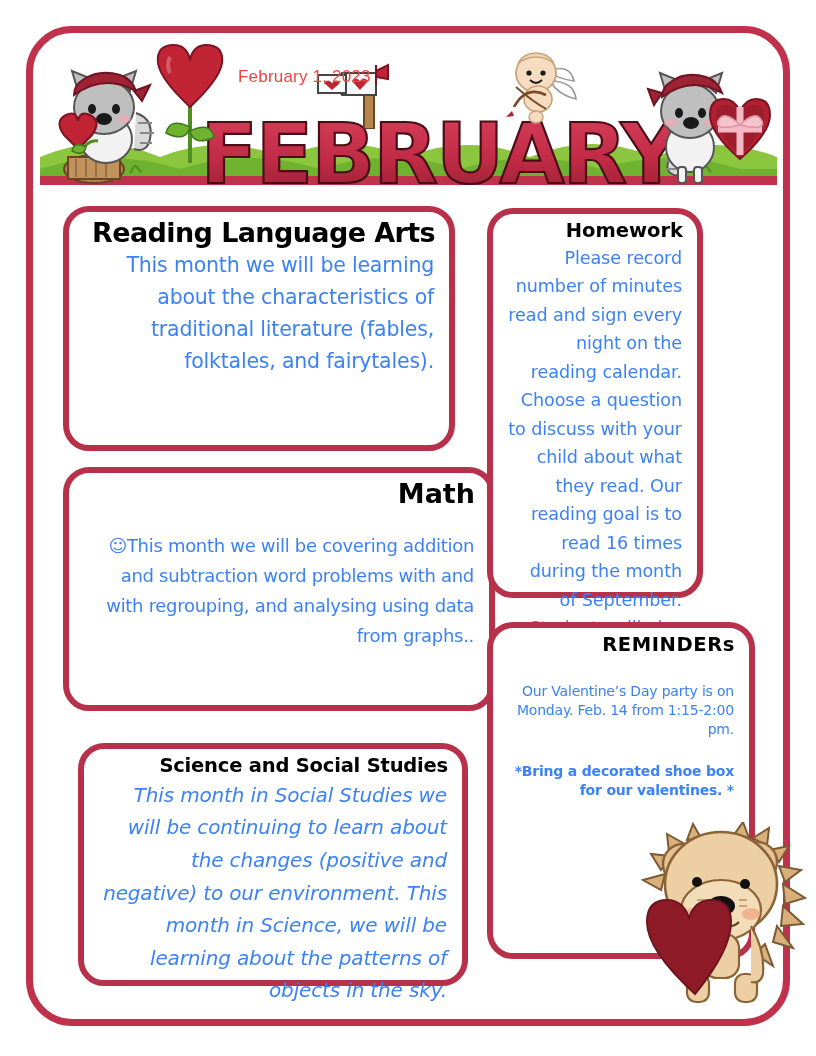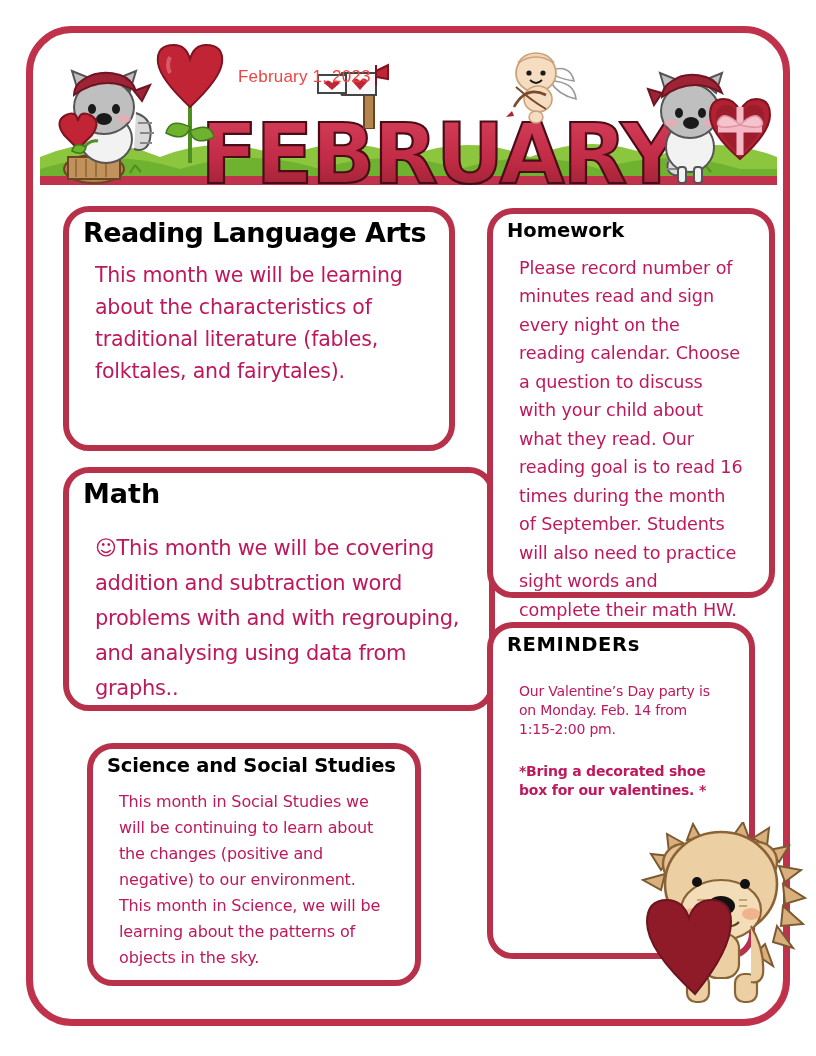--- a/index.html
+++ b/index.html
@@ -95,47 +95,48 @@
     position: absolute;
     border: 6px solid #b8314a;
     border-radius: 26px;
     background: #ffffff;
     box-sizing: border-box;
     padding: 6px 14px 8px 14px;
   }
 
   .card h2 {
     margin: 0 0 2px 0;
-    text-align: left;
+    text-align: right;
     font-family: "DejaVu Sans", sans-serif;
     font-weight: bold;
     color: #000000;
     line-height: 1.12;
   }
   .card p {
-    margin: 12px;
+    margin: 1px;
     font-family: "DejaVu Sans", sans-serif;
-    color: #be185d;
+    color: #3b82f6;
+    text-align: right;
   }
 
   
   .card-rla   { left: 23px;  top: 16px;  width: 392px; height: 245px; }
   .card-rla h2 { font-size: 27px; letter-spacing: -0.6px; }
   .card-rla p  { font-size: 20.5px; line-height: 1.55; letter-spacing: -0.2px; }
 
   .card-math  { left: 23px;  top: 277px; width: 432px; height: 244px; }
   .card-math h2 { font-size: 27px; margin-bottom: 22px; }
-  .card-math p  { font-size: 21px; line-height: 1.66; letter-spacing: -0.3px; }
-
-  .card-sci   { left: 47px;  top: 553px; width: 334px; height: 243px; }
+  .card-math p  { font-size: 18px; line-height: 1.66; letter-spacing: -0.3px; }
+
+  .card-sci   { left: 38px;  top: 553px; width: 390px; height: 243px; }
   .card-sci h2 { font-size: 19.5px; letter-spacing: -0.2px; }
-  .card-sci p  { font-size: 16px; line-height: 1.63; letter-spacing: -0.15px; }
-
-  
-  .card-hw    { left: 447px; top: 18px;  width: 288px; height: 390px; }
+  .card-sci p  { font-size: 20px; line-height: 1.63; letter-spacing: -0.15px; font-style: italic; }
+
+  
+  .card-hw    { left: 447px; top: 18px;  width: 216px; height: 390px; }
   .card-hw h2 { font-size: 19.5px; }
   .card-hw p  { font-size: 17.6px; line-height: 1.62; letter-spacing: -0.1px; }
 
   .card-rem   { left: 447px; top: 432px; width: 268px; height: 337px; }
   .card-rem h2 { font-size: 19.5px; letter-spacing: .6px; margin-bottom: 26px; }
   .card-rem p  { font-size: 14px; line-height: 1.38; letter-spacing: -0.2px; }
   .card-rem p.bold { font-weight: bold; margin-top: 22px; }
 
   .lion {
     position: absolute;

